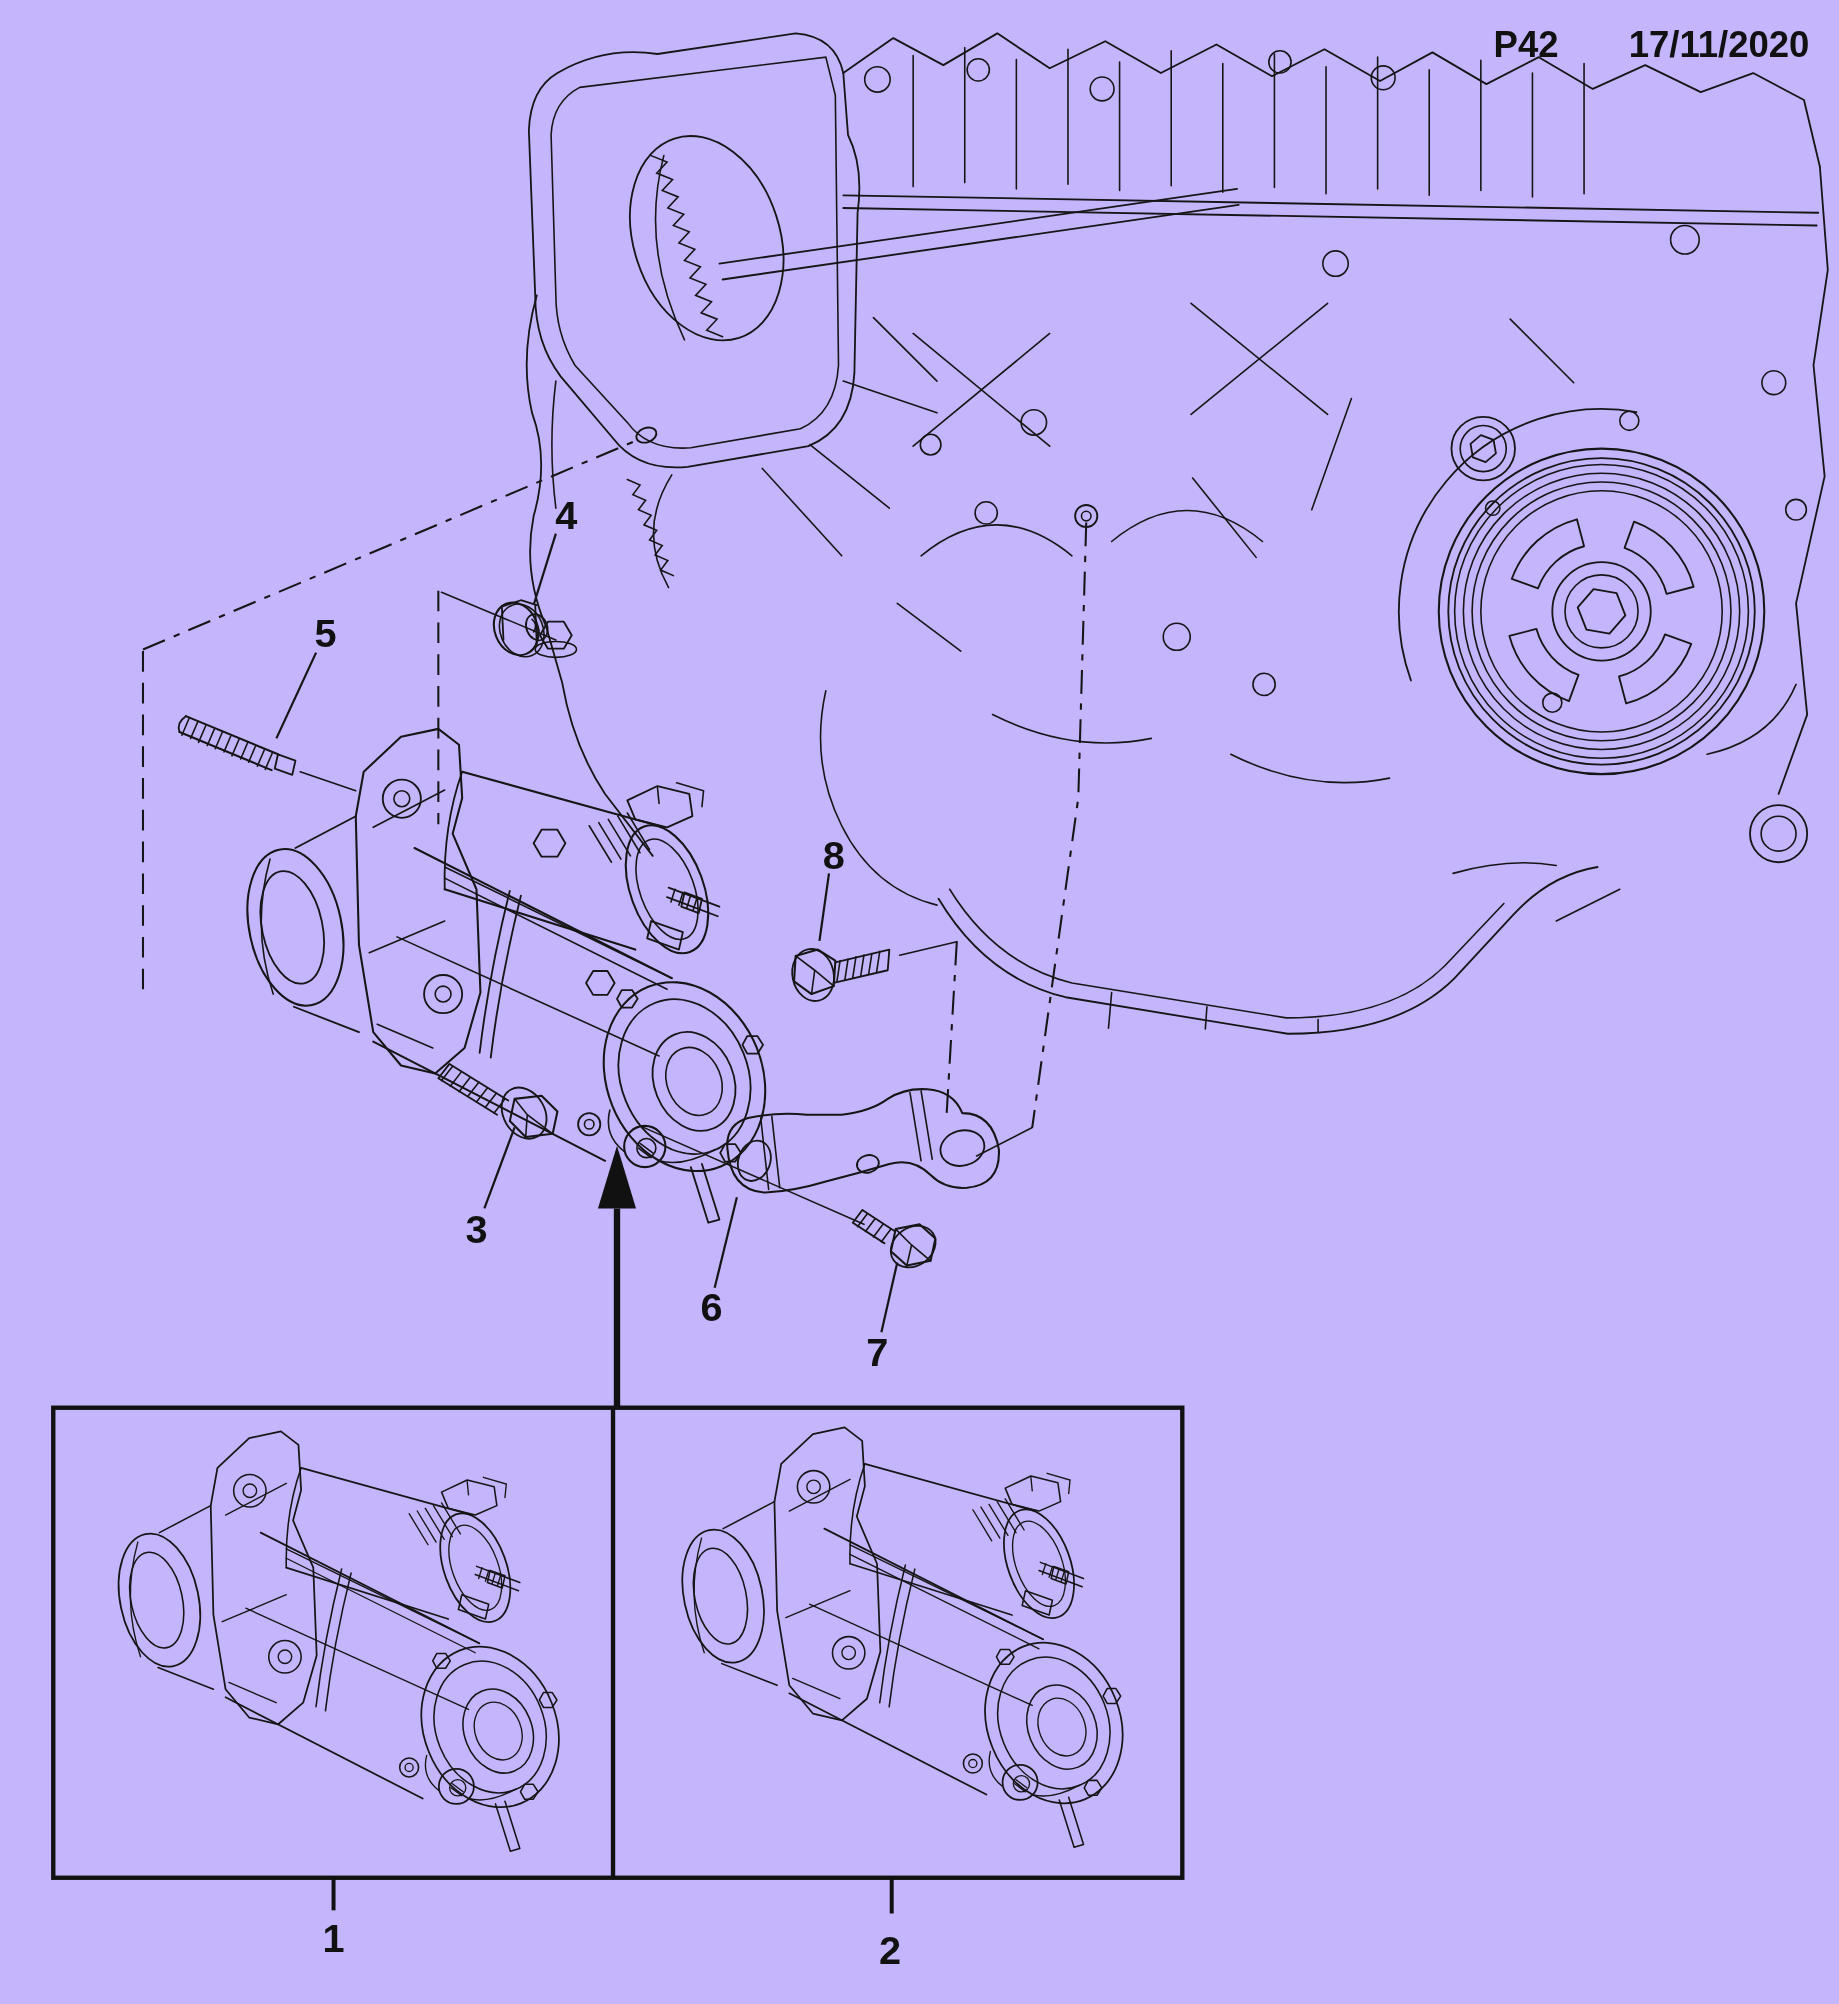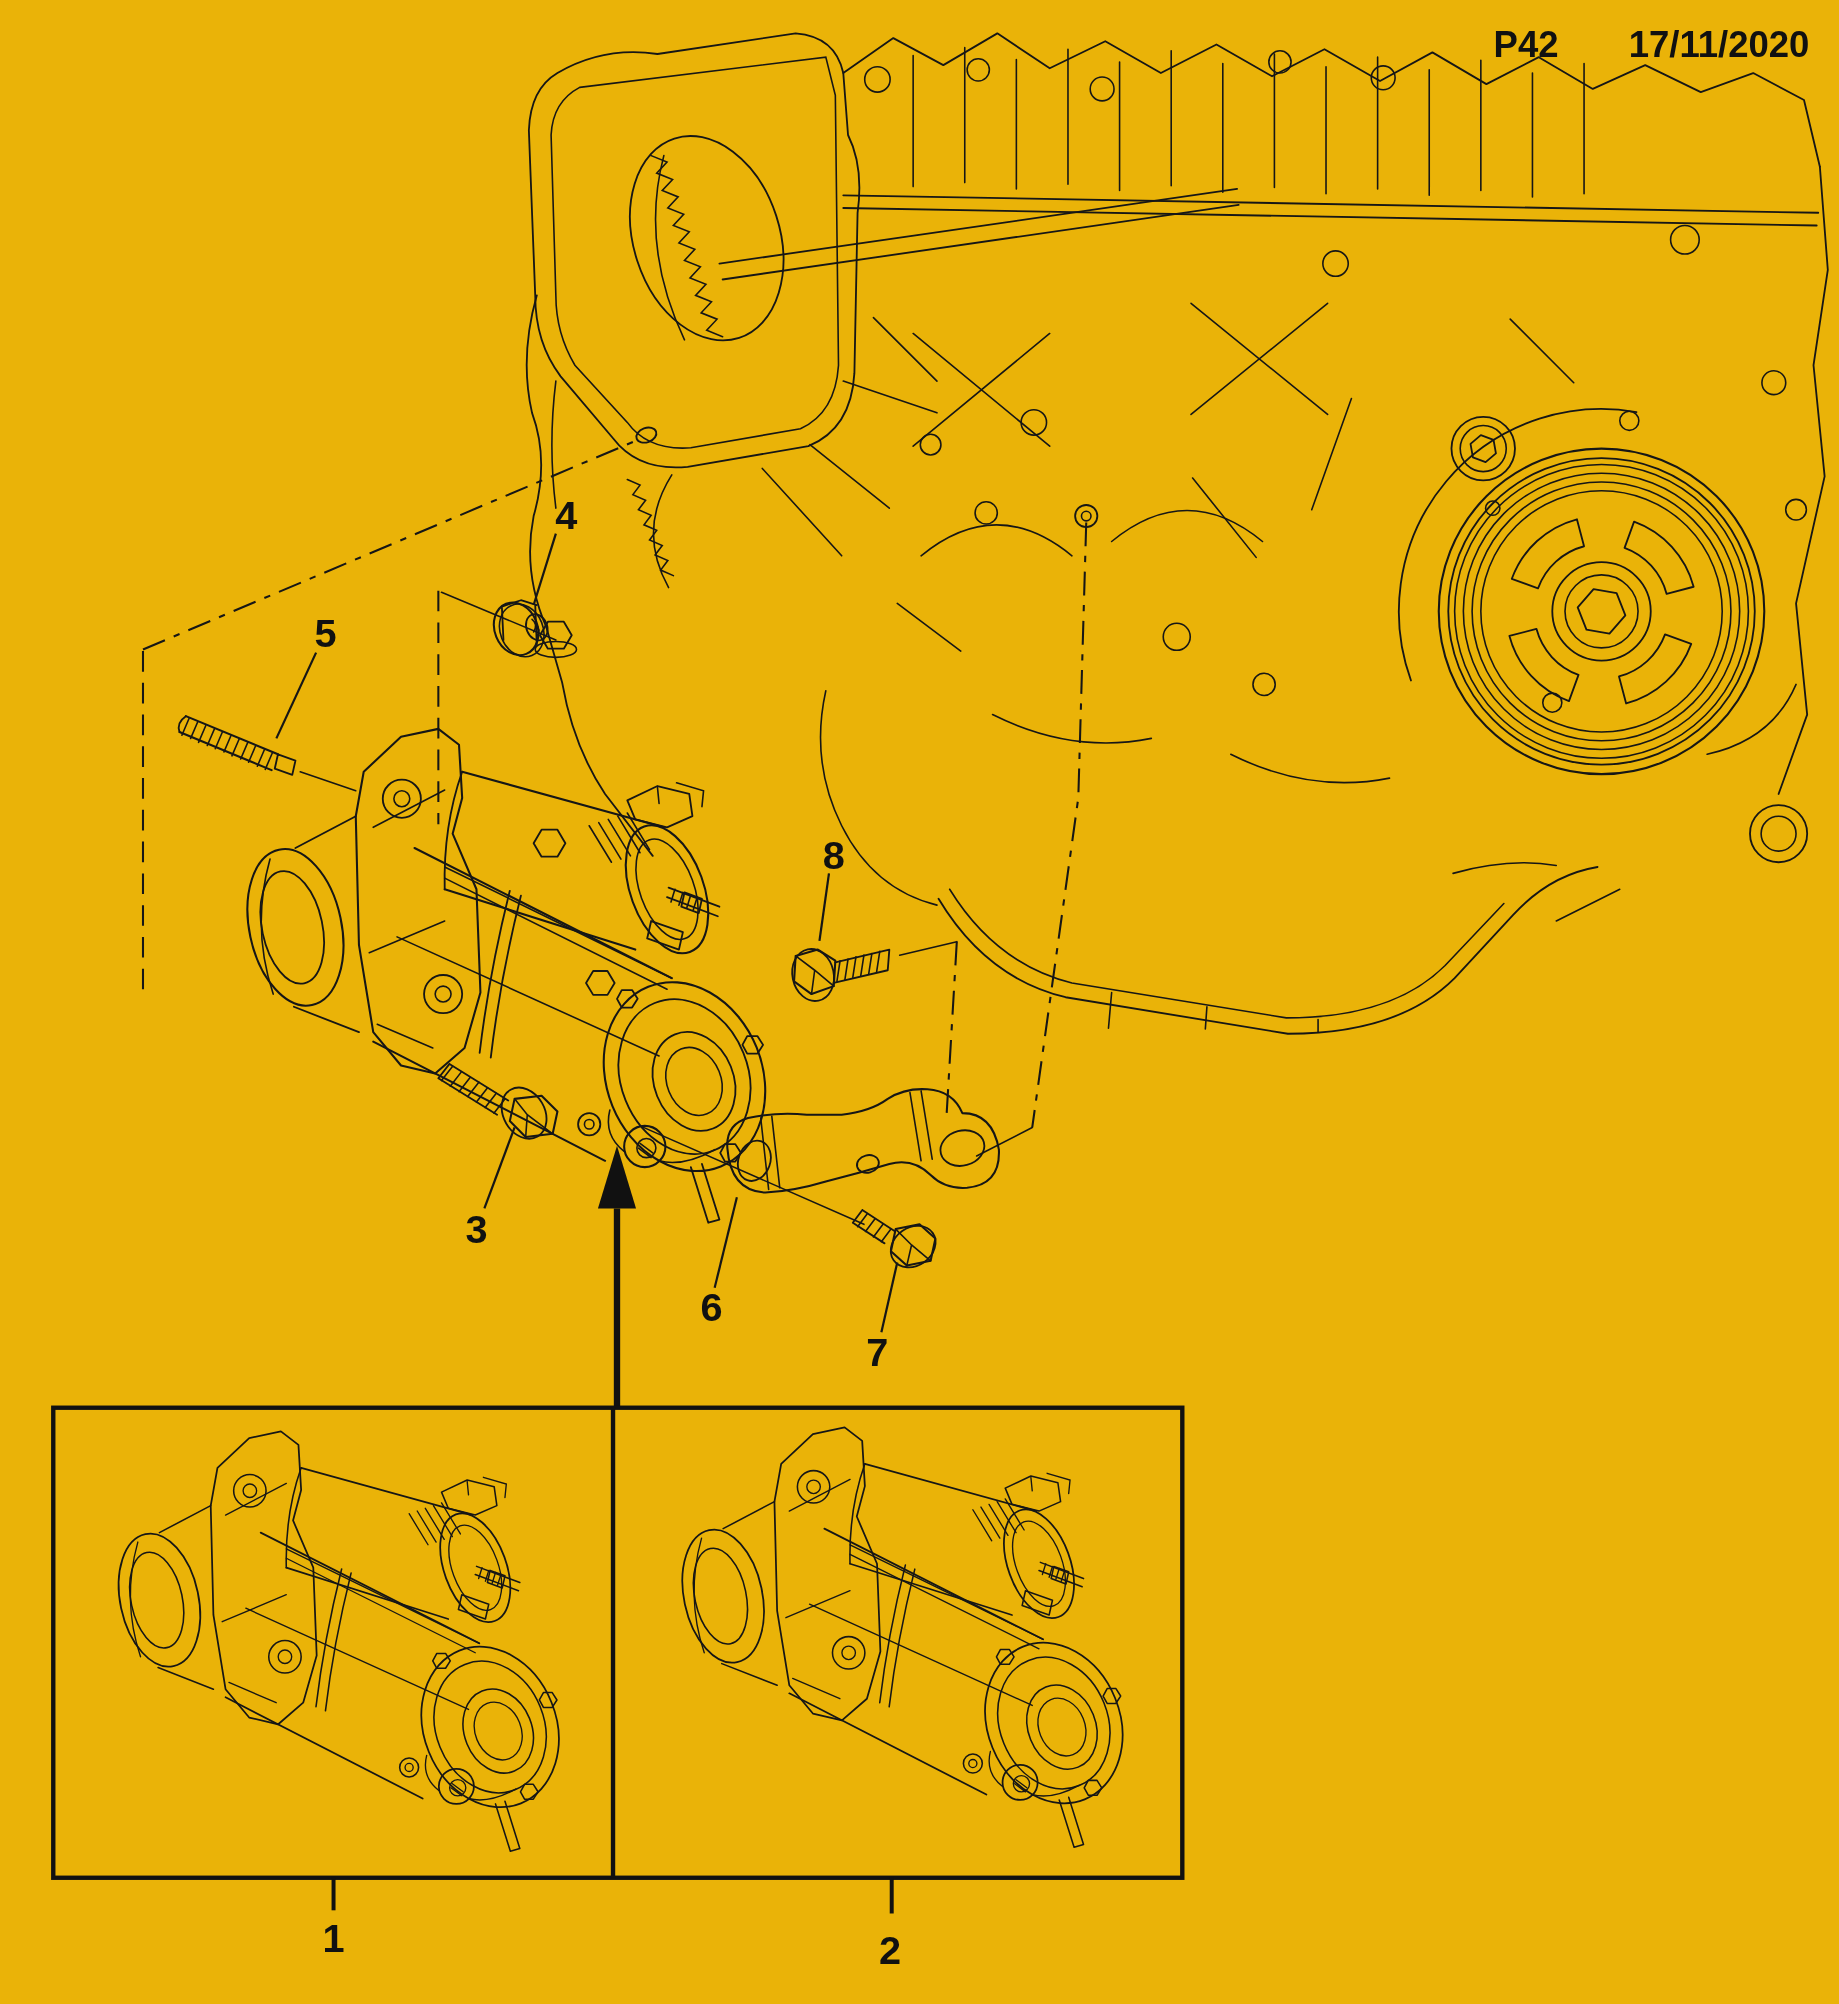--- a/index.html
+++ b/index.html
@@ -1,17 +1,17 @@
 <!DOCTYPE html>
 <html style="font-size:12.7px"><head>
 <meta charset="utf-8">
 <style>
   html,body{margin:0;padding:0;background:#ffffff;}
   body{font-family:"Liberation Sans", sans-serif;}
-  .page{width:1839px;height:2004px;position:relative;background:#eab308;overflow:hidden;}
+  .page{width:1839px;height:2004px;position:relative;background:#c4b5fd;overflow:hidden;}
   svg{display:block;}
   .ln{stroke:#161616;fill:none;stroke-width:2.3;stroke-linecap:round;stroke-linejoin:round;}
   .ln2{stroke:#161616;fill:none;stroke-width:2.6;stroke-linecap:round;stroke-linejoin:round;}
   .thin{stroke:#161616;fill:none;stroke-width:2;stroke-linecap:round;}
   .dashdot{stroke:#161616;fill:none;stroke-width:2.6;stroke-dasharray:30 12 8 12;}
   .dashed{stroke:#161616;fill:none;stroke-width:2.6;stroke-dasharray:26 14;}
   .boxline{stroke:#111111;fill:none;stroke-width:5.5;}
   .tick{stroke:#111111;fill:none;stroke-width:5;}
   .callout{font-family:"Liberation Sans",sans-serif;font-weight:bold;font-size:50px;fill:#111111;text-anchor:middle;}
   .hdr{font-family:"Liberation Sans",sans-serif;font-weight:bold;font-size:46px;fill:#111111;text-anchor:middle;}

